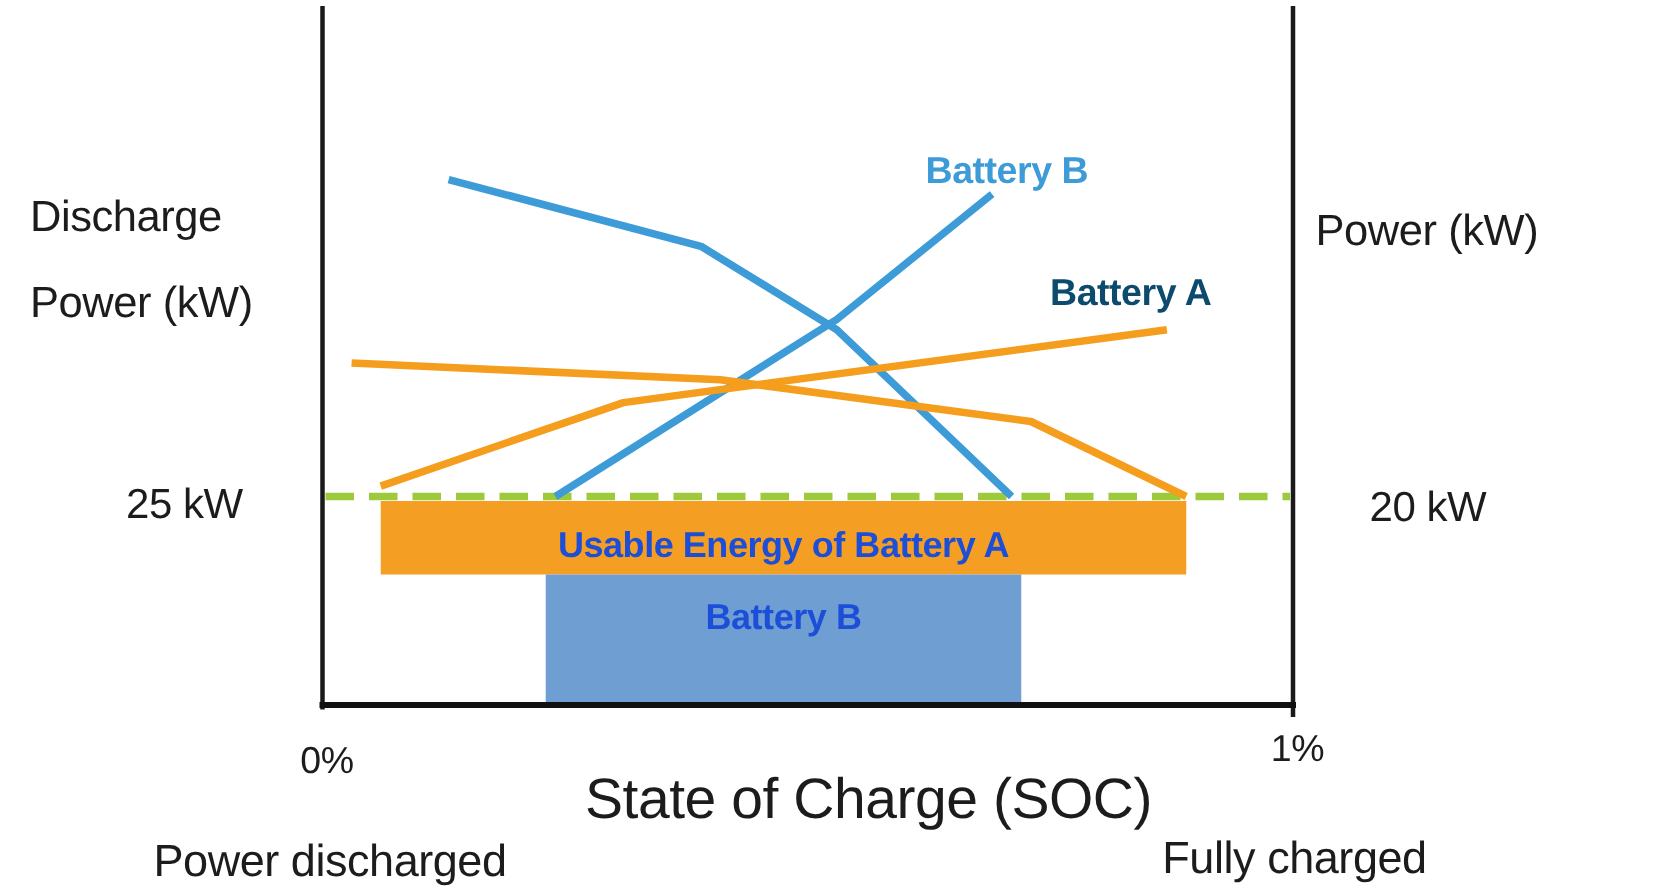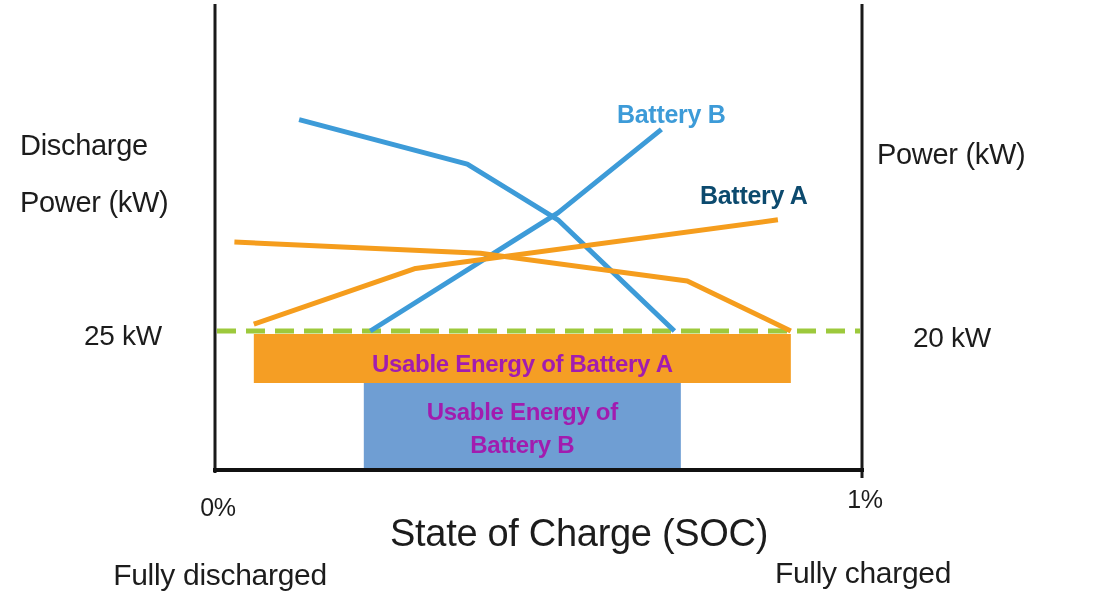--- a/index.html
+++ b/index.html
@@ -5,21 +5,21 @@
   html,body{margin:0;padding:0;background:#ffffff;}
   #stage{
     position:relative;width:1110px;height:593px;background:#ffffff;overflow:hidden;
     font-family:"Liberation Sans", sans-serif;color:#1c1c1c;
   }
   #chart-svg{position:absolute;left:0;top:0;}
   .lbl{position:absolute;white-space:nowrap;letter-spacing:-0.3px;}
   .axis-side{font-size:29px;font-weight:500;line-height:57px;}
   .tick{font-size:28px;font-weight:500;}
   .series-lbl{font-size:25px;font-weight:bold;}
-  .band-lbl{font-size:24px;font-weight:bold;color:#a21caf;text-align:center;line-height:33px;}
+  .band-lbl{font-size:24px;font-weight:bold;color:#1d4ed8;text-align:center;line-height:33px;}
   .xtick{font-size:25px;font-weight:500;text-align:center;}
   .xcaption{font-size:30px;font-weight:500;text-align:center;}
   .xaxis-title{font-size:38px;font-weight:500;text-align:center;}
 </style>
 </head>
 <body>
 
 <div id="stage">
 
   <svg id="chart-svg" width="1110" height="593">
@@ -49,23 +49,22 @@
   </div>
 
   <div class="lbl tick" style="left:84px;top:320px;width:103px;text-align:left;">25 kW</div>
   <div class="lbl tick" style="left:877px;top:322px;margin-left:36px;">20 kW</div>
 
   <div class="lbl series-lbl" id="series-label-b" style="left: 617px; top: 100px; color: rgb(61, 155, 216);">Battery B</div>
   <div class="lbl series-lbl" id="series-label-a" style="left: 700px; top: 181px; color: #0c4a6e;">Battery A</div>
 
   <div class="lbl band-lbl" id="band-label-a" style="top: 347px; left: 253.82px; width: 537.01px;">Usable Energy of Battery A</div>
   <div class="lbl band-lbl" id="band-label-b" style="top: 395px; left: 363.81px; width: 317.03px;">
-    <div>Usable Energy of</div>
     <div>Battery B</div>
   </div>
 
   <div class="lbl xtick" style="left:193px;top:493px;width:50px;">0%</div>
   <div class="lbl xtick" style="left:825px;top:485px;width:80px;">1%</div>
   <div class="lbl xaxis-title" style="left:390px;top:512px;width:300px;">State of Charge (SOC)</div>
-  <div class="lbl xcaption" style="left:90px;top:558px;width:260px;">Fully discharged</div>
+  <div class="lbl xcaption" style="left:90px;top:558px;width:260px;">Power discharged</div>
   <div class="lbl xcaption" style="left:763px;top:556px;width:200px;">Fully charged</div>
 
 </div>
 
 </body></html>

